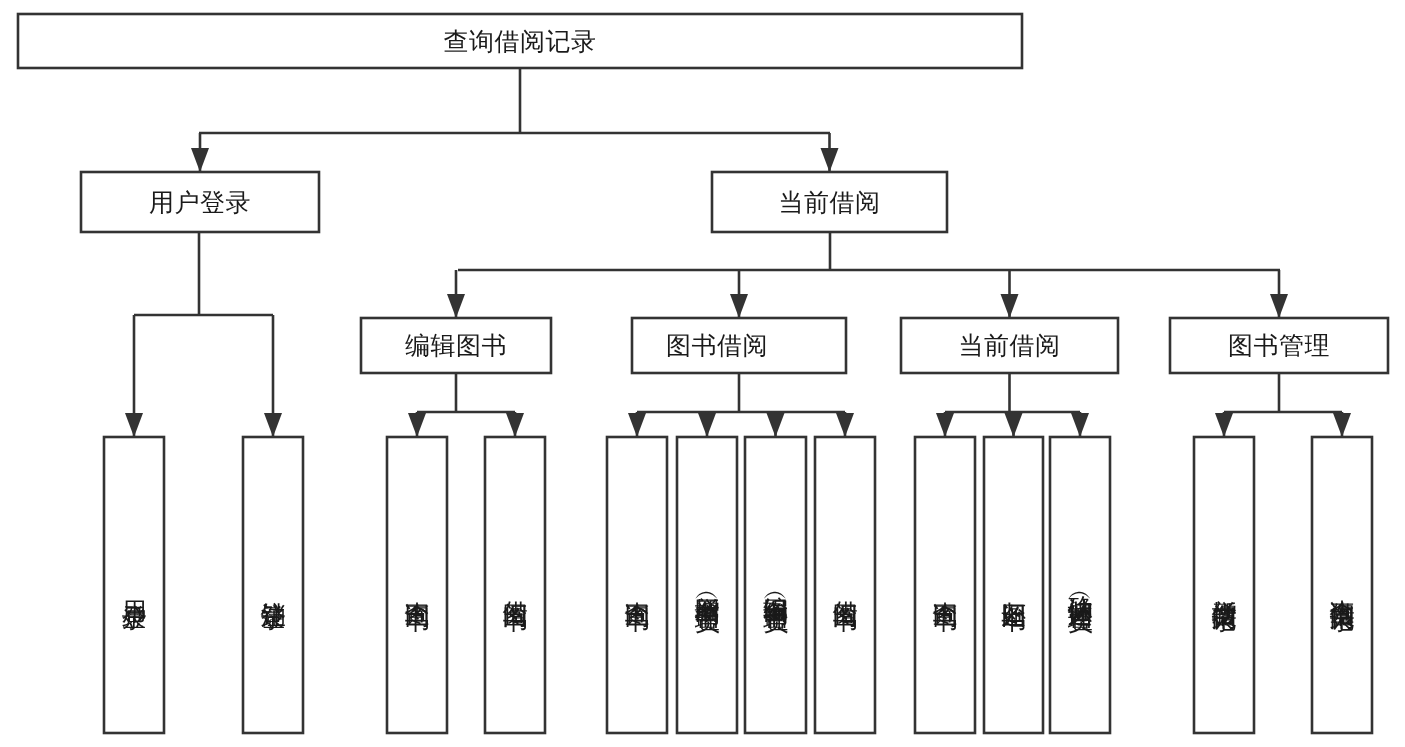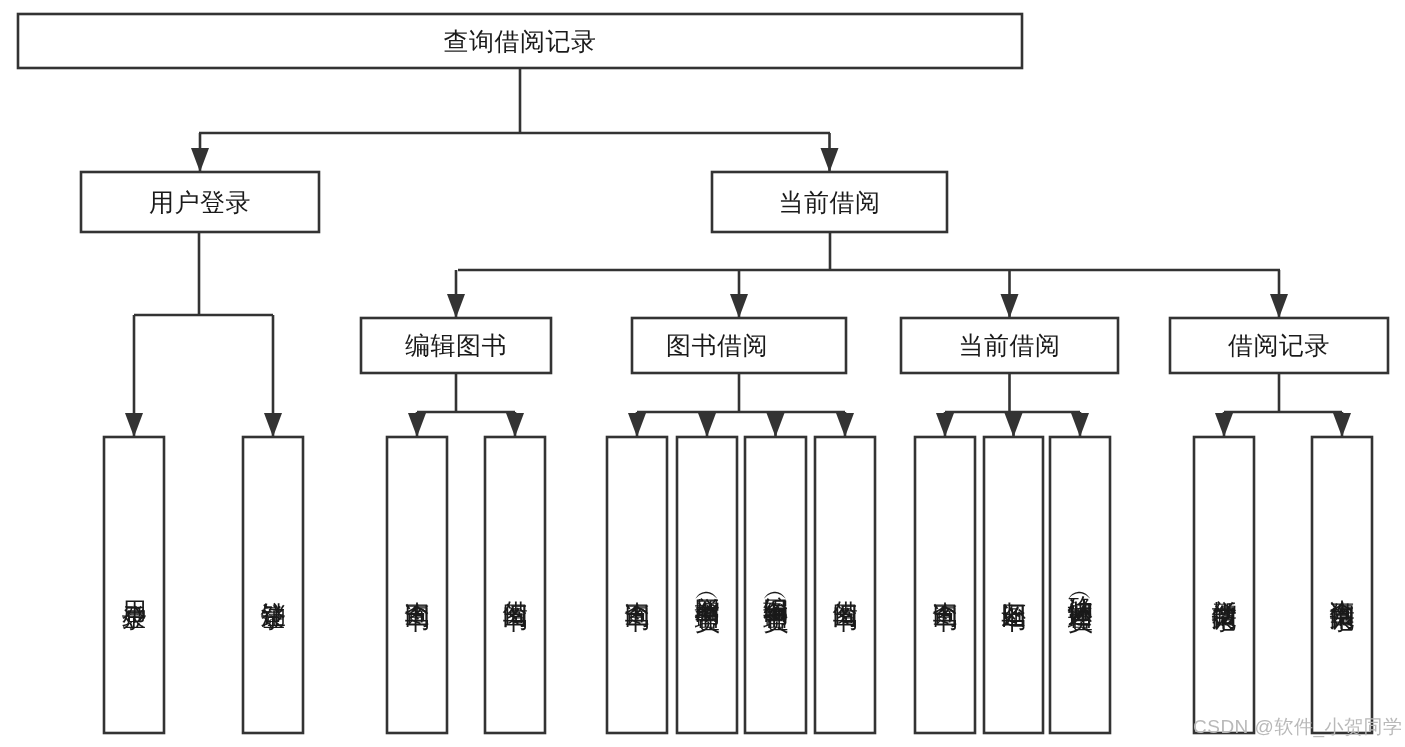--- a/index.html
+++ b/index.html
@@ -158,31 +158,30 @@
       </g>
   </svg>
 
   <div id="labels-layer">
       <div class="node-label horizontal" style="left: 18px; top: 14px; width: 1004px; height: 54px;">查询借阅记录</div>
       <div class="node-label horizontal" style="left: 81px; top: 172px; width: 238px; height: 60px;">用户登录</div>
       <div class="node-label horizontal" style="left: 712px; top: 172px; width: 235px; height: 60px;">当前借阅</div>
       <div class="node-label horizontal" style="left: 361px; top: 318px; width: 190px; height: 55px;">编辑图书</div>
       <div class="node-label horizontal" style="left: 632px; top: 318px; width: 170px; height: 55px;">图书借阅</div>
       <div class="node-label horizontal" style="left: 901px; top: 318px; width: 217px; height: 55px;">当前借阅</div>
-      <div class="node-label horizontal" style="left: 1170px; top: 318px; width: 218px; height: 55px;">借阅记录</div>
+      <div class="node-label horizontal" style="left: 1170px; top: 318px; width: 218px; height: 55px;">图书管理</div>
       <div class="node-label vertical" style="left: 104px; top: 437px; width: 60px; height: 296px;">用户登录</div>
       <div class="node-label vertical" style="left: 243px; top: 437px; width: 60px; height: 296px;">注销登录</div>
       <div class="node-label vertical" style="left: 387px; top: 437px; width: 60px; height: 296px;">查询图书</div>
       <div class="node-label vertical" style="left: 485px; top: 437px; width: 60px; height: 296px;">借阅图书</div>
       <div class="node-label vertical" style="left: 607px; top: 437px; width: 60px; height: 296px;">查询图书</div>
       <div class="node-label vertical" style="left: 677px; top: 437px; width: 60px; height: 296px;">新增图书（管理员）</div>
       <div class="node-label vertical" style="left: 745px; top: 437px; width: 61px; height: 296px;">编辑图书（管理员）</div>
       <div class="node-label vertical" style="left: 815px; top: 437px; width: 60px; height: 296px;">借阅图书</div>
       <div class="node-label vertical" style="left: 915px; top: 437px; width: 60px; height: 296px;">查询图书</div>
       <div class="node-label vertical" style="left: 984px; top: 437px; width: 59px; height: 296px;">归还图书</div>
       <div class="node-label vertical" style="left: 1050px; top: 437px; width: 60px; height: 296px;">确认归还（管理员）</div>
       <div class="node-label vertical" style="left: 1194px; top: 437px; width: 60px; height: 296px;">新增借阅记录</div>
       <div class="node-label vertical" style="left: 1312px; top: 437px; width: 60px; height: 296px;">查询借阅记录</div>
     </div>
 
-  <div class="watermark">CSDN @软件_小贺同学</div>
 
 </div>
 
 </body></html>

